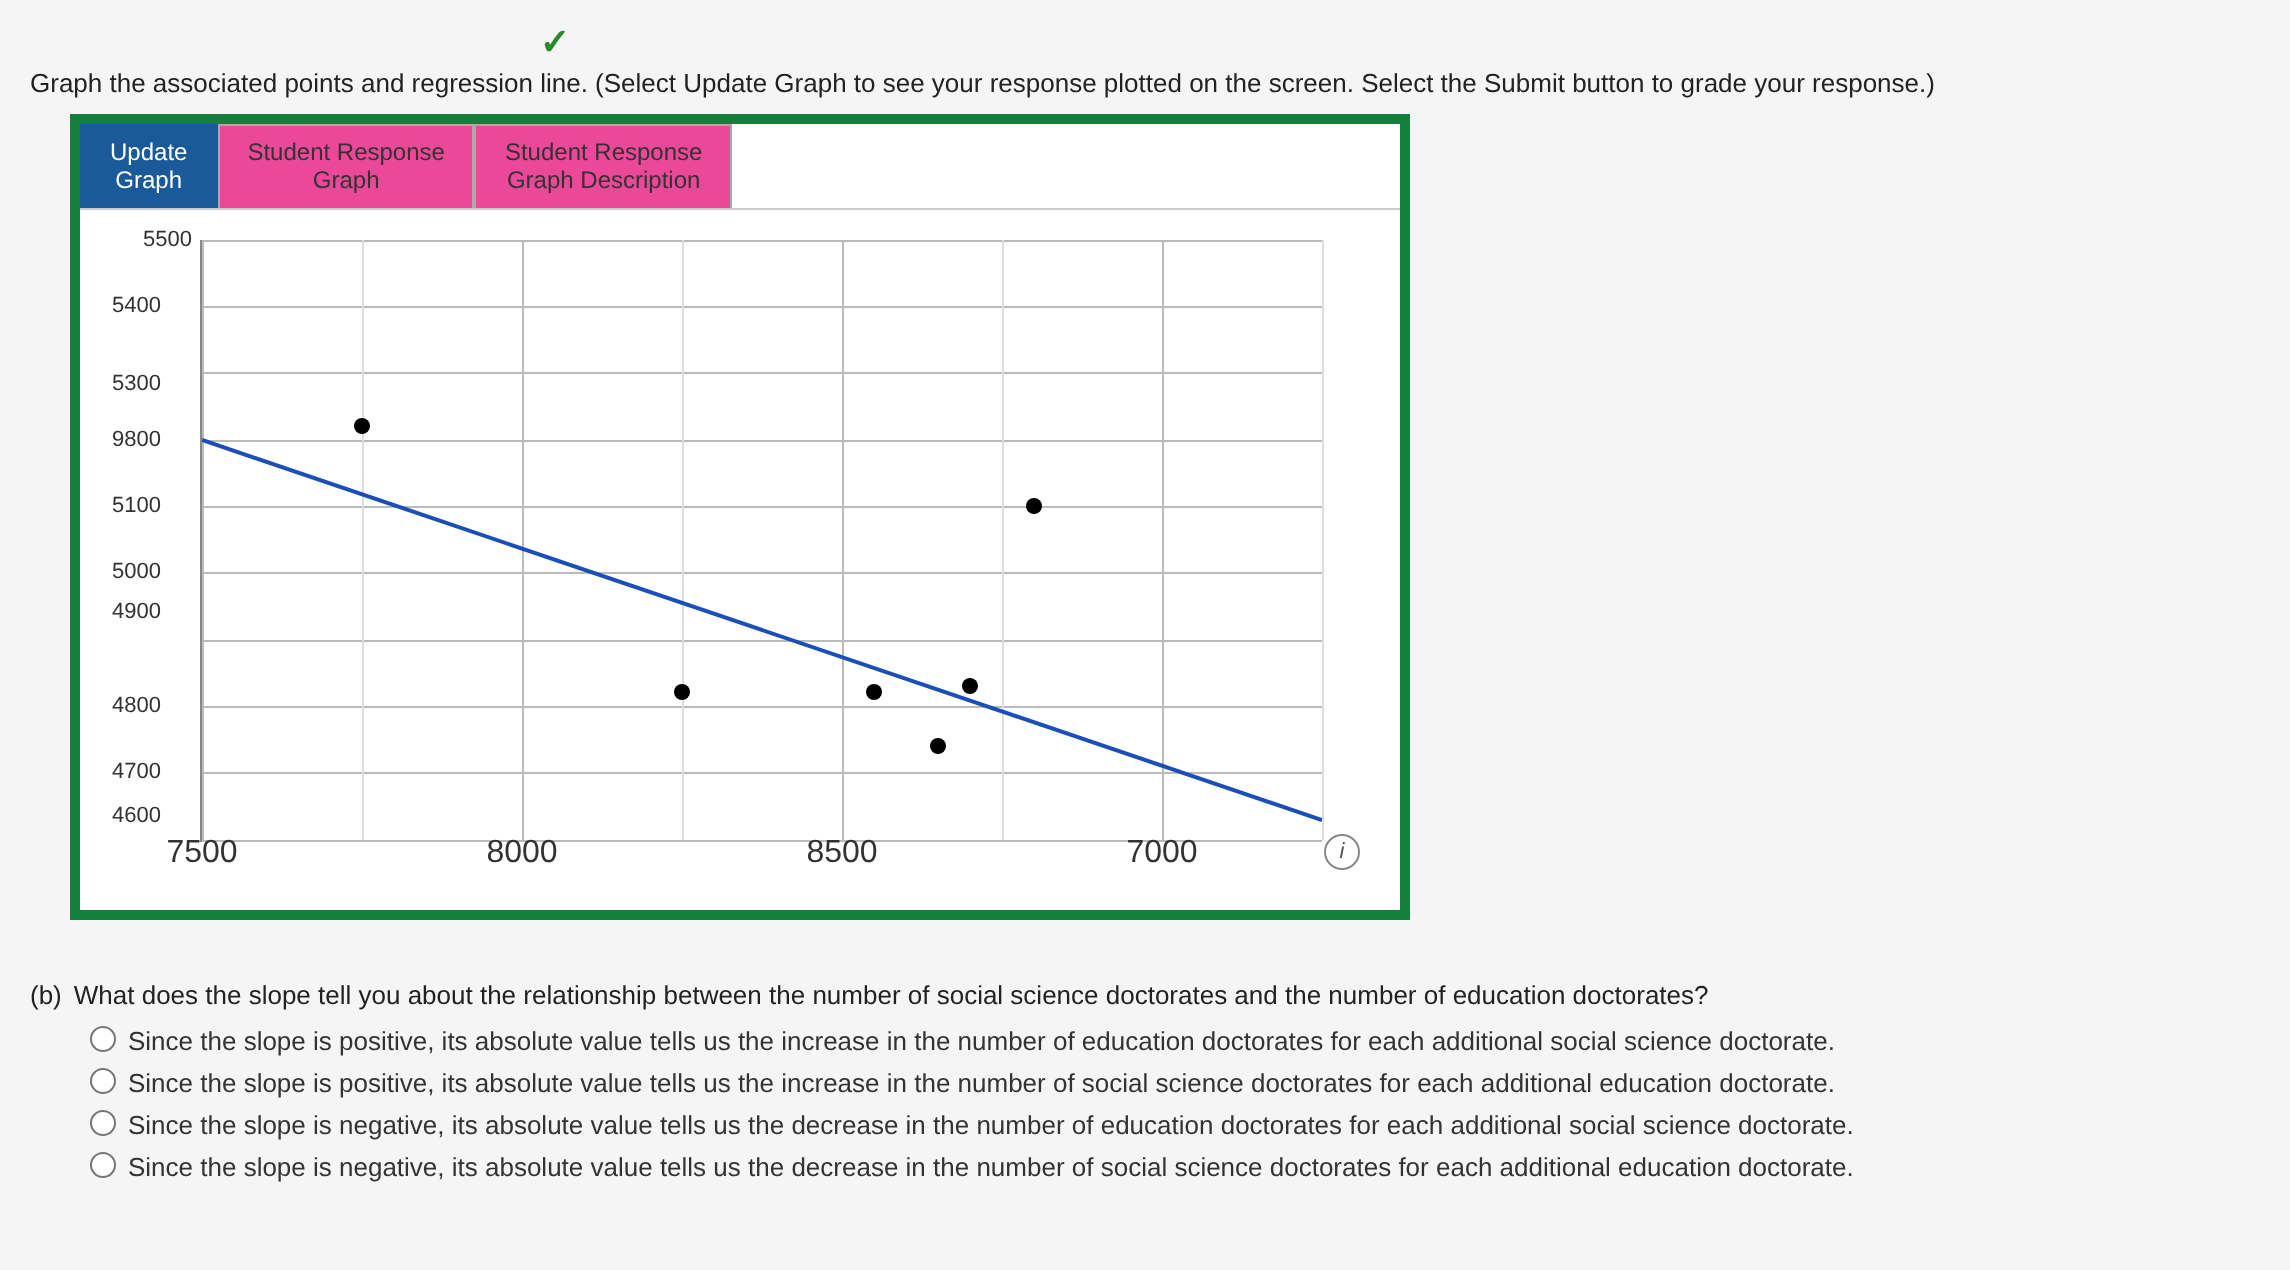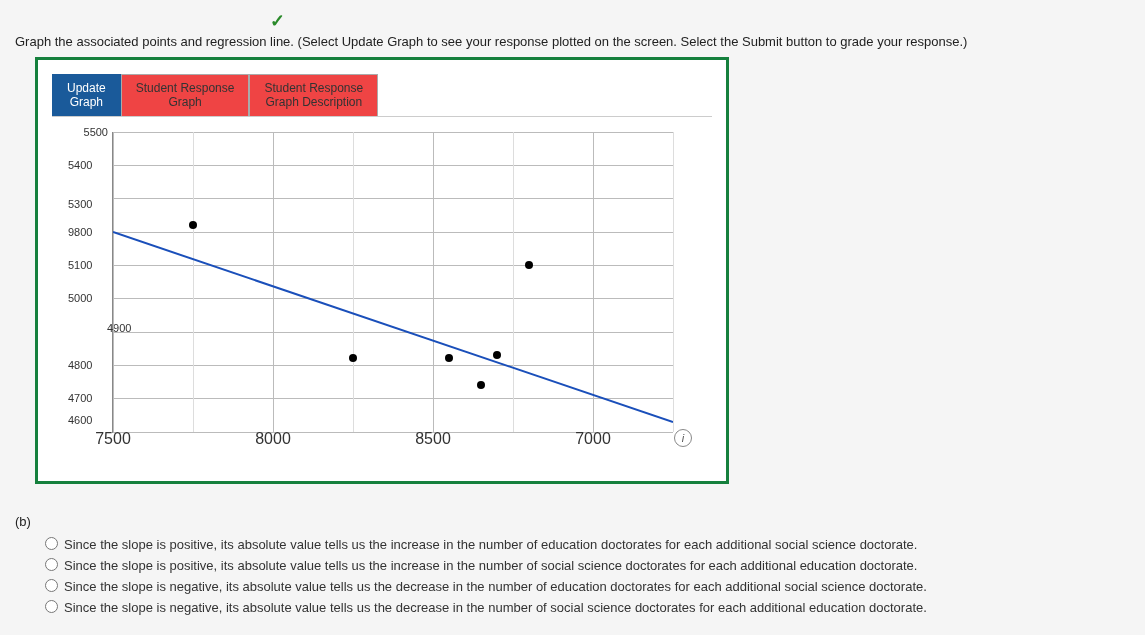--- a/index.html
+++ b/index.html
@@ -9,38 +9,38 @@
       margin: 0;
       padding: 10px 15px;
       background: #f5f5f5;
     }
     .instruction {
       font-size: 13px;
       color: #222;
       margin-bottom: 8px;
     }
     .graph-container {
-      border: 3px solid #15803d;
+      border: 5px solid #15803d;
       background: #fff;
       width: 660px;
-      padding: 14px;
+      padding: 0;
       margin-left: 20px;
       margin-bottom: 30px;
     }
     .tabs {
       display: flex;
       border-bottom: 1px solid #ccc;
     }
     .tab {
       padding: 6px 14px;
       text-align: center;
       font-size: 12px;
       border: 1px solid #aaa;
       border-bottom: none;
-      background: #ef4444;
+      background: #ec4899;
       cursor: pointer;
       line-height: 1.2;
     }
     .tab.active {
       background: #1a5a9a;
       color: #fff;
       border-color: #1a5a9a;
     }
     .chart-area {
       position: relative;
@@ -165,21 +165,21 @@
 
   <div class="chart-area">
     <div class="chart-grid" id="chart-grid">
         <div class="grid-h" style="top: 300px;"></div>
         <div class="y-label" style="top: 288px;">4600</div>
         <div class="grid-h" style="top: 266.667px;"></div>
         <div class="y-label" style="top: 266.667px;">4700</div>
         <div class="grid-h" style="top: 233.333px;"></div>
         <div class="y-label" style="top: 233.333px;">4800</div>
         <div class="grid-h" style="top: 200px;"></div>
-        <div class="y-label" style="top: 196px; margin-left: 39px;">4900</div>
+        <div class="y-label" style="top: 186px;">4900</div>
         <div class="grid-h" style="top: 166.667px;"></div>
         <div class="y-label" style="top: 166.667px;">5000</div>
         <div class="grid-h" style="top: 133.333px;"></div>
         <div class="y-label" style="top: 133.333px;">5100</div>
         <div class="grid-h" style="top: 100px;"></div>
         <div class="y-label" style="top: 100px;">9800</div>
         <div class="grid-h" style="top: 66.6667px;"></div>
         <div class="y-label" style="top: 72px;">5300</div>
         <div class="grid-h" style="top: 33.3333px;"></div>
         <div class="y-label" style="top: 33.3333px;">5400</div>
@@ -207,20 +207,21 @@
         <div class="data-point" style="left: 384px; top: 223.333px;"></div>
         <div class="data-point" style="left: 416px; top: 133.333px;"></div>
       </div>
     <div class="info-icon">i</div>
   </div>
 </div>
 
 <div class="question-section">
   <div class="question-label">
     <span>(b)</span>
+    <span>What does the slope tell you about the relationship between the number of social science doctorates and the number of education doctorates?</span>
   </div>
   <div class="options" id="options">
       <div class="option-row">
         <input type="radio" name="qb" style="">
         <span>Since the slope is positive, its absolute value tells us the increase in the number of education doctorates for each additional social science doctorate.</span>
       </div>
       <div class="option-row">
         <input type="radio" name="qb" style="">
         <span>Since the slope is positive, its absolute value tells us the increase in the number of social science doctorates for each additional education doctorate.</span>
       </div>

